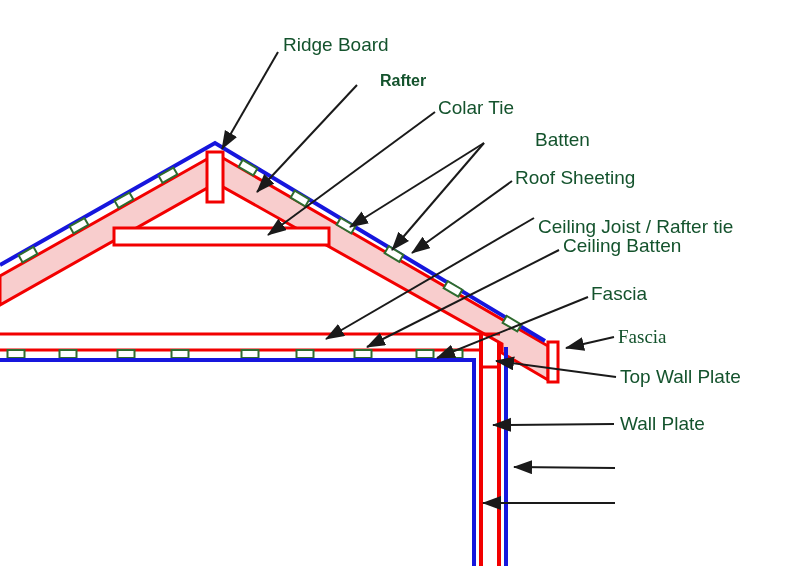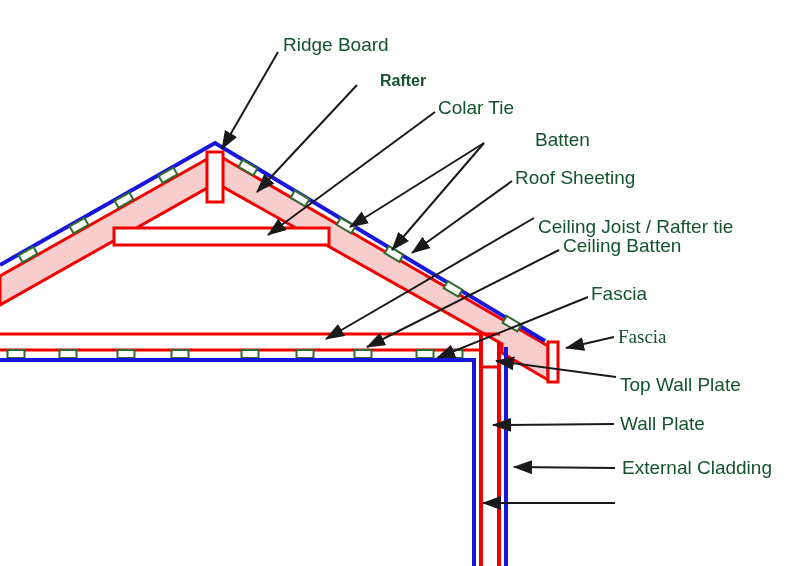--- a/index.html
+++ b/index.html
@@ -95,16 +95,15 @@
 
   <div class="lbl" style="left:283px;top:35px;">Ridge Board</div>
   <div class="lbl bold" style="left:364px;top:68px;">Rafter</div>
   <div class="lbl" style="left:438px;top:98px;">Colar Tie</div>
   <div class="lbl" style="left:487px;top:130px;margin-left:48px;">Batten</div>
   <div class="lbl" style="left:515px;top:168px;">Roof Sheeting</div>
   <div class="lbl" style="left:538px;top:217px;">Ceiling Joist / Rafter tie</div>
   <div class="lbl" style="left:563px;top:236px;text-align:center;">Ceiling Batten</div>
   <div class="lbl" style="left:591px;top:284px;">Fascia</div>
   <div class="lbl" style="left:618px;top:327px;font-family:Liberation Serif, serif;">Fascia</div>
-  <div class="lbl" style="left:620px;top:367px;margin-top:8px;">Top Wall Plate</div>
+  <div class="lbl" style="left:620px;top:367px;">Top Wall Plate</div>
   <div class="lbl" style="left:620px;top:414px;">Wall Plate</div>
-  <div class="lbl" style="left:622px;top:458px;">External Cladding</div>
 </div>
 
 </body></html>

